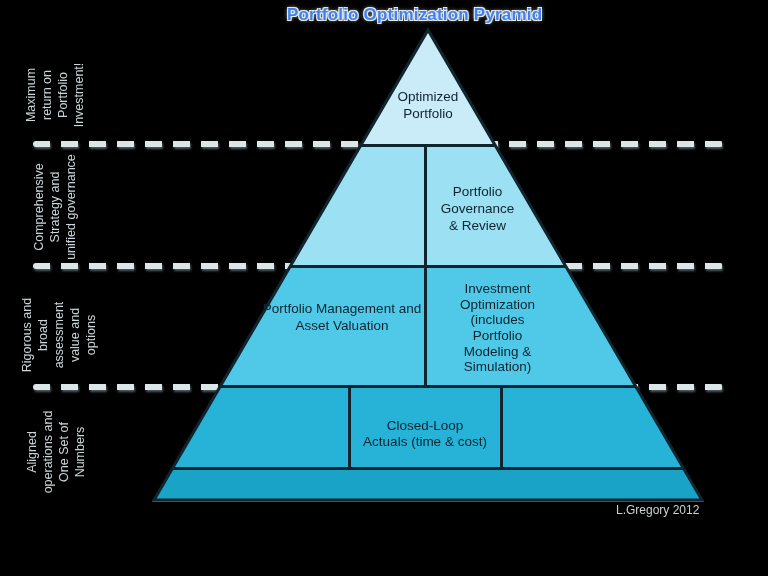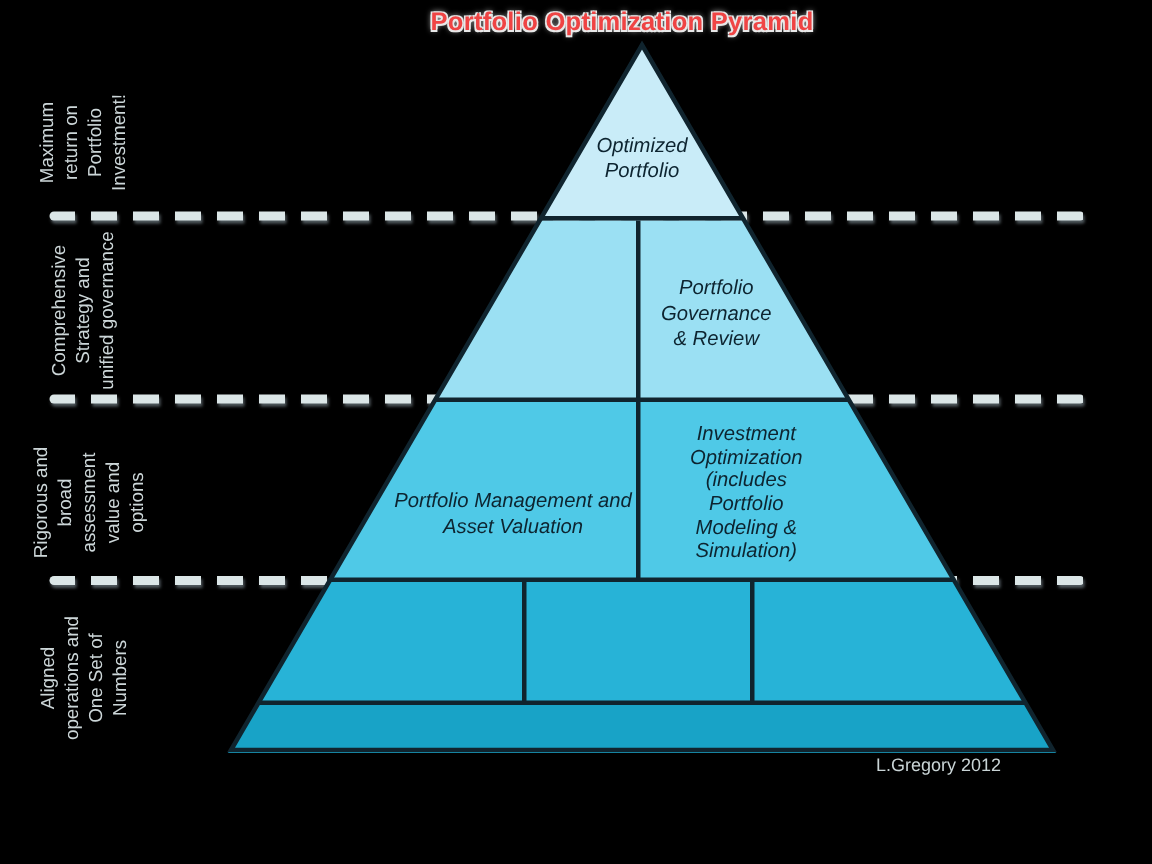--- a/index.html
+++ b/index.html
@@ -3,21 +3,21 @@
 <meta charset="utf-8">
 <style>
   html,body{margin:0;padding:0;background:#000;}
   #stage{
     position:relative;width:768px;height:576px;background:#000;overflow:hidden;
     font-family:"Liberation Sans", sans-serif;
   }
   
   #title{
     position:absolute;left:287px;top:5px;white-space:nowrap;
-    font-size:17px;font-weight:bold;color:#ef4444;letter-spacing:.2px;
+    font-size:17px;font-weight:bold;color:#3b82f6;letter-spacing:.2px;
     text-shadow:-1px -1px 0 #e9e9e9,1px -1px 0 #e9e9e9,-1px 1px 0 #e9e9e9,
                  1px 1px 0 #e9e9e9,0 0 4px #ffffff;
   }
   
   .dash-line{
     position:absolute;left:33px;width:690px;height:6px;z-index:1;
     background:repeating-linear-gradient(90deg,#dbe6e7 0 17px,transparent 17px 28px);
     filter:drop-shadow(1px 2px 1px rgba(90,100,105,.9));
     border-radius:3px;
   }
@@ -40,21 +40,21 @@
   .cell.tall{line-height:1.16;text-align:center;}
   .cell.roomy{line-height:1.26;}
   
   .side-label{
     position:absolute;z-index:2;text-align:center;white-space:pre-wrap;
     font-size:12.5px;line-height:16px;transform:rotate(-90deg);
     text-shadow:1px 1px 1px #000,2px 2px 2px rgba(0,0,0,.9),0 0 2px rgba(0,0,0,.7);
   }
   
   #watermark{
-    position:absolute;left:584px;top:503px;z-index:3;
+    position:absolute;left:616px;top:503px;z-index:3;
     font-size:12px;color:#c9d4d6;white-space:nowrap;
     text-shadow:1px 1px 1px #000,0 0 2px rgba(0,0,0,.8);
   }
 </style>
 </head>
 <body>
 
 <div id="stage">
 
   <div id="title">Portfolio Optimization Pyramid</div>
@@ -73,21 +73,21 @@
   <div class="side-label" style="left: 10px; top: 294px; width: 100px; height: 82px; color: rgb(204, 214, 216);">Rigorous and
 broad
 assessment
 value and
 options</div>
   <div class="side-label" style="left: 2px; top: 419px; width: 110px; height: 66px; color: rgb(204, 214, 216);">Aligned
 operations and
 One Set of
 Numbers</div>
 
-  <div id="pyramid" style="color: rgb(13, 36, 48); font-style: italic;">
+  <div id="pyramid" style="color: rgb(13, 36, 48);">
 
     <div id="pyramid-fill">
 
       <div class="band" style="top: 0px; height: 119px; background: rgb(201, 236, 248);"></div>
       <div class="band" style="top: 119px; height: 121px; background: rgb(155, 224, 243);"></div>
       <div class="band" style="top: 240px; height: 120px; background: rgb(79, 201, 231);"></div>
       <div class="band" style="top: 360px; height: 82px; background: rgb(39, 179, 215);"></div>
       <div class="band" style="top: 442px; height: 32px; background: rgb(24, 163, 199);"></div>
 
       <div class="hline" style="top: 116px; background: rgb(16, 36, 46);"></div>
@@ -105,27 +105,29 @@
       <polygon points="276,2 550,472 2,472" fill="none" stroke-width="3" style="stroke: rgb(16, 36, 46);"></polygon>
     </svg>
 
     <div class="cell roomy" style="left:196px;top:60px;width:160px">Optimized
 Portfolio</div>
 
     <div class="cell roomy" style="left:248px;top:155px;width:155px">Portfolio
 Governance
 &amp; Review</div>
 
-    <div class="cell roomy" style="left:100px;top:297px;width:180px">Portfolio Management and
+    <div class="cell roomy" style="left:100px;top:272px;width:180px">Portfolio Management and
 Asset Valuation</div>
     <div class="cell tall" style="left:288px;top:253px;width:115px">Investment
 Optimization
 (includes
 Portfolio
 Modeling &amp;
 Simulation)</div>
 
+    <div class="cell" style="left:200px;top:390px;width:146px">Closed-Loop
+Actuals (time &amp; cost)</div>
 
   </div>
 
   <div id="watermark">L.Gregory 2012</div>
 
 </div>
 
 </body></html>

